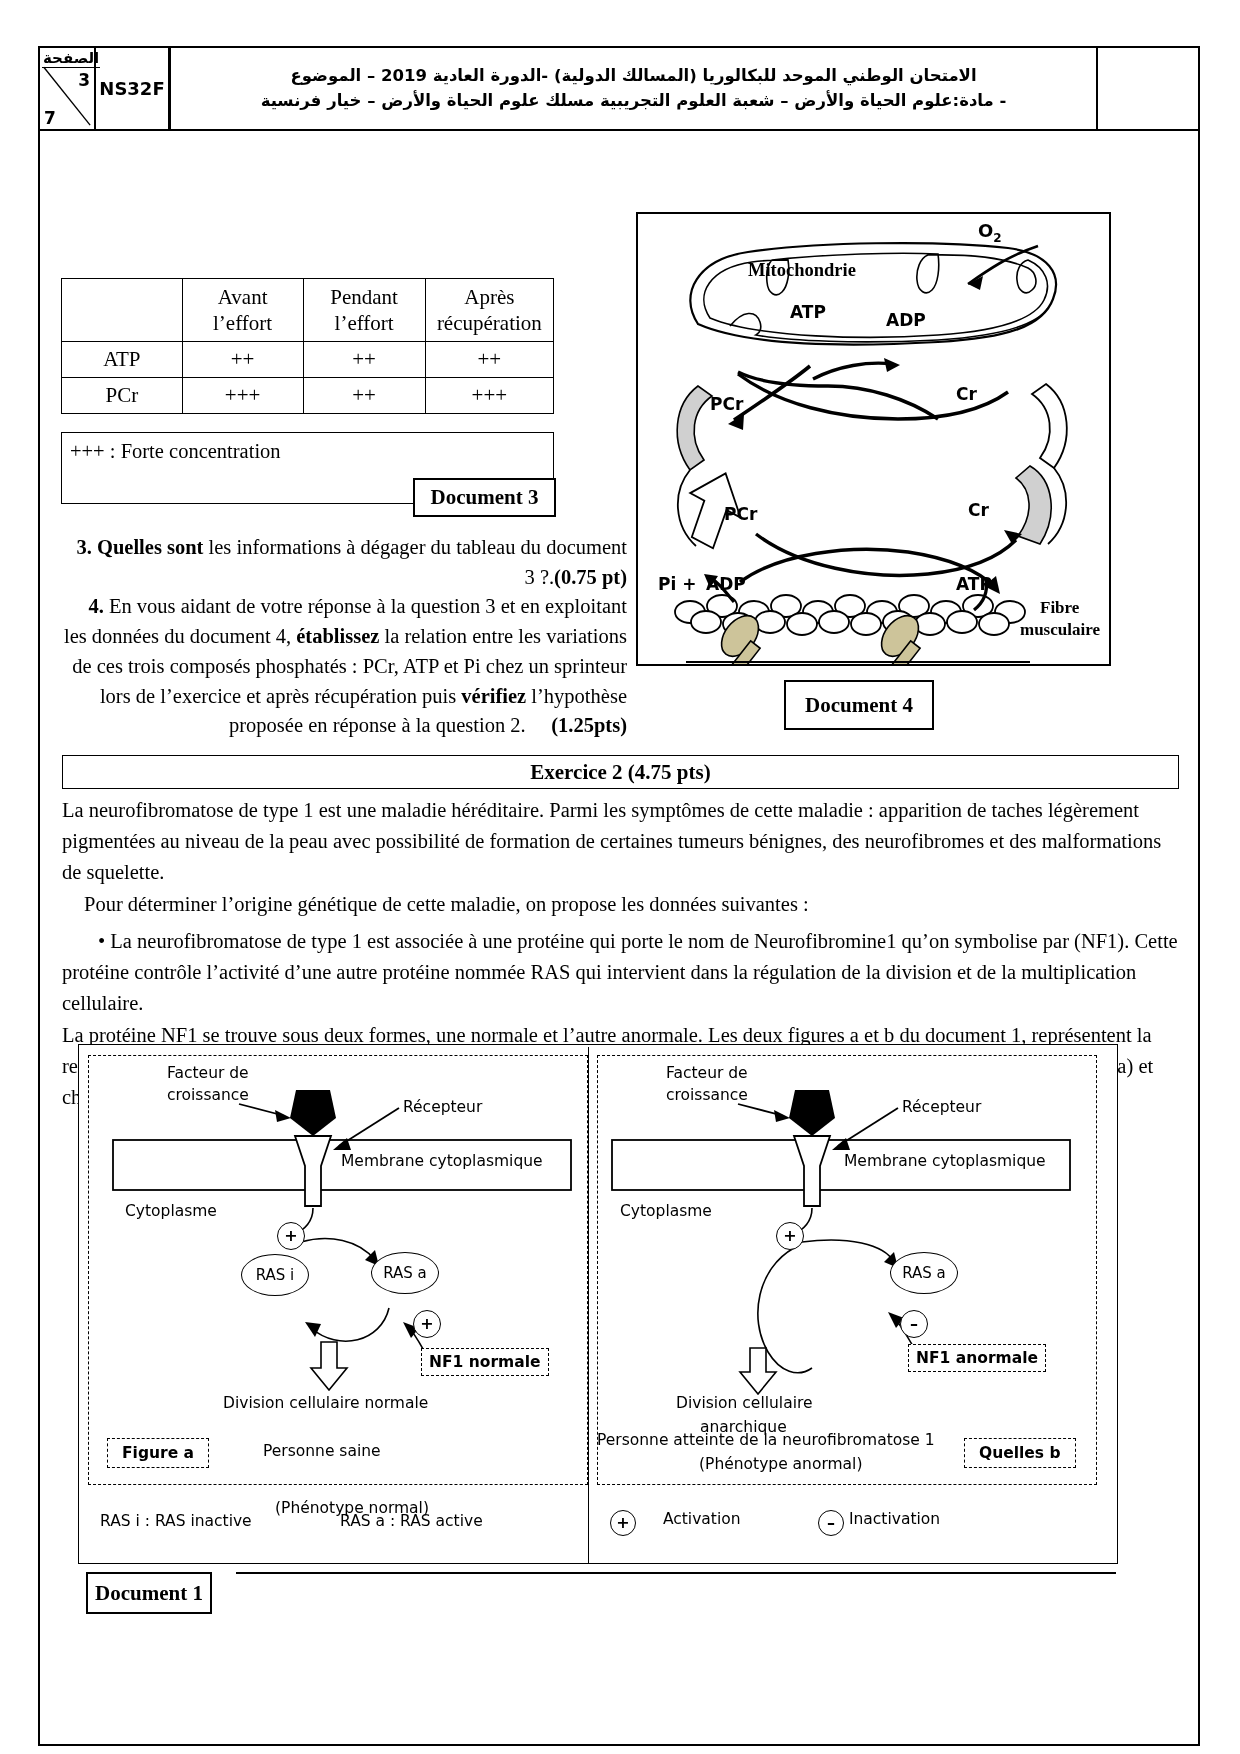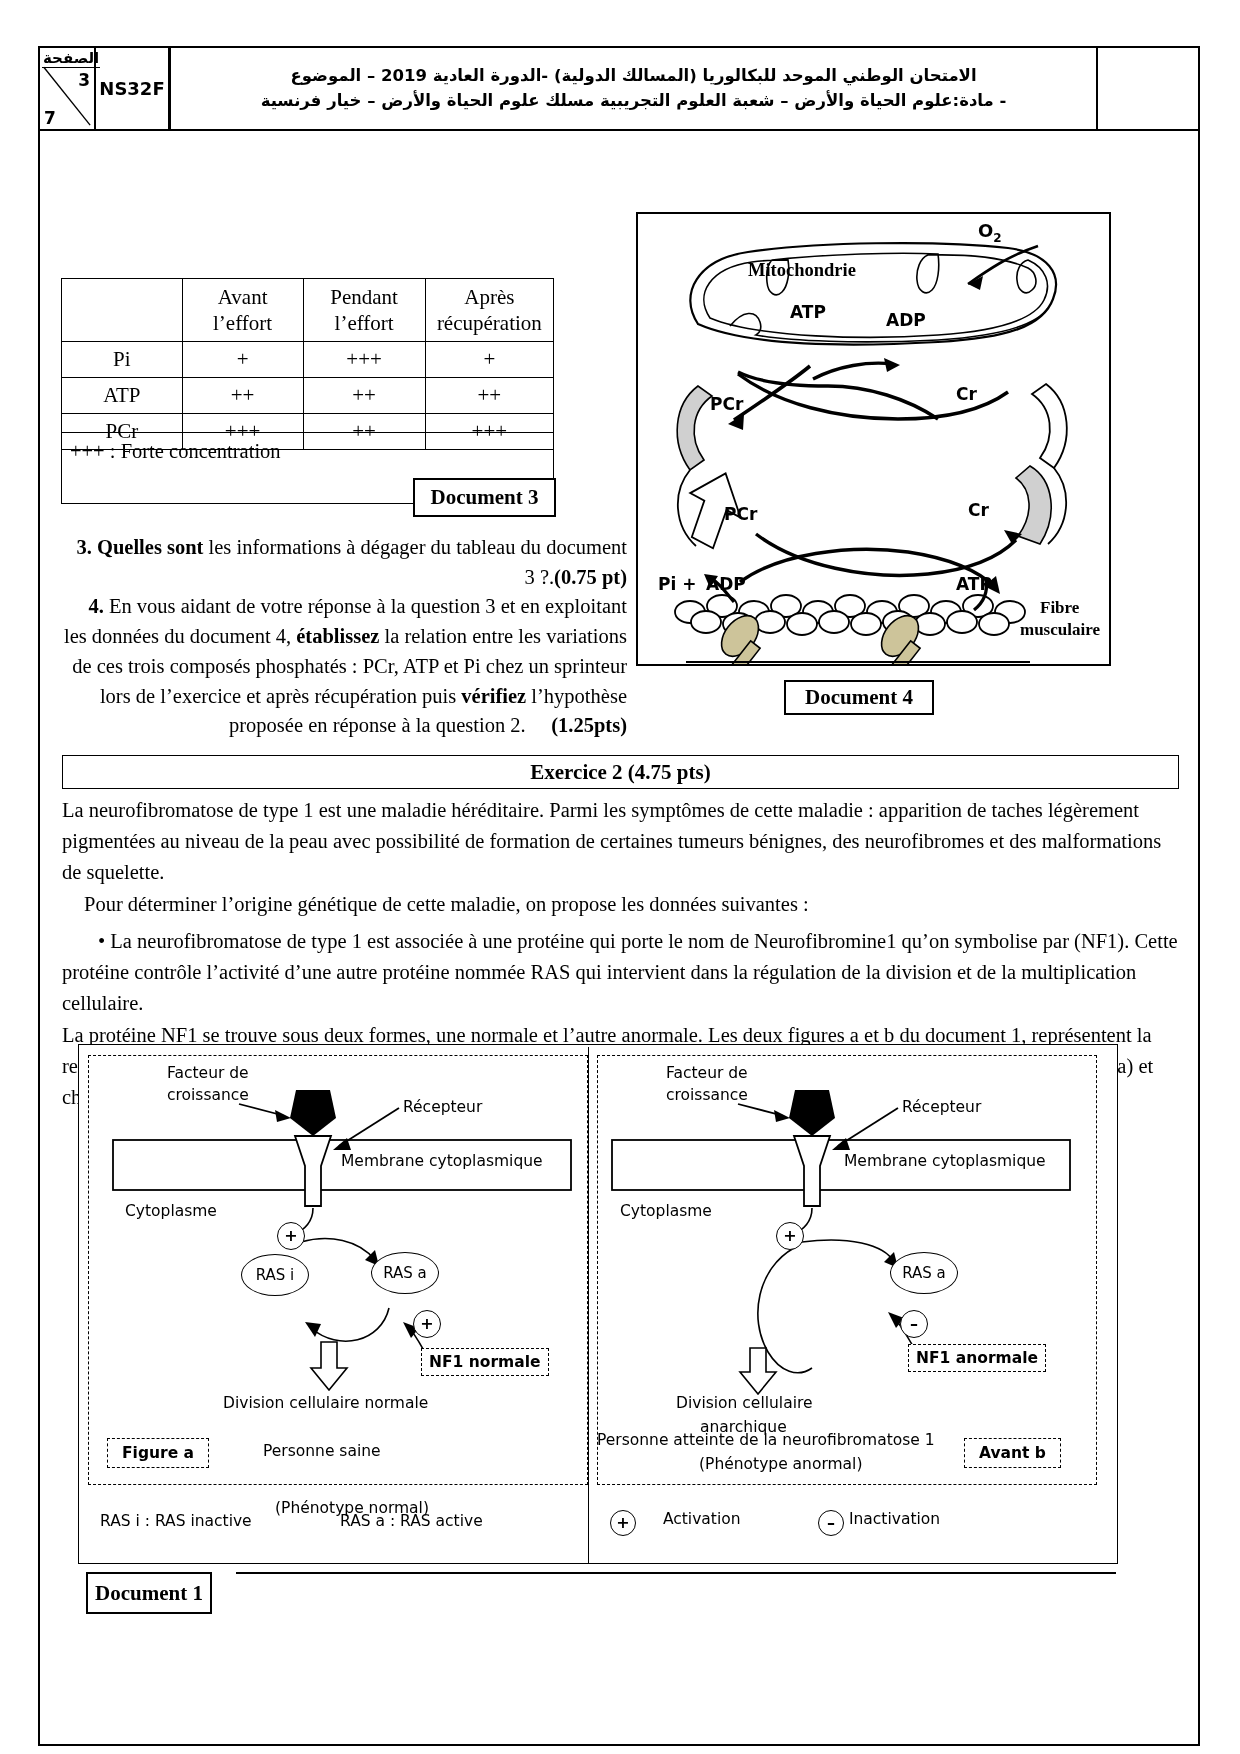--- a/index.html
+++ b/index.html
@@ -196,21 +196,21 @@
     border: 2.5px solid #000;
     box-sizing: border-box;
     background: #fff;
     overflow: hidden;
   }
   .doc4-tag {
     position: absolute;
     left: 784px;
     top: 680px;
     width: 150px;
-    height: 35px;
+    height: 50px;
     border: 2px solid #000;
     display: flex;
     align-items: center;
     justify-content: center;
     font-size: 21px;
     font-weight: bold;
     box-sizing: border-box;
     background: #fff;
   }
   .d4lbl {
@@ -408,26 +408,20 @@
       <span>l’effort</span>
     </td>
     <td class="conc-col">
       <span>Pendant</span><br>
       <span>l’effort</span>
     </td>
     <td class="conc-col">
       <span>Après</span><br>
       <span>récupération</span>
     </td>
-  </tr>
-  <tr class="body-row">
-    <td>Pi</td>
-    <td>+</td>
-    <td>+++</td>
-    <td>+</td>
   </tr>
   <tr class="body-row">
     <td>ATP</td>
     <td>++</td>
     <td>++</td>
     <td>++</td>
   </tr>
   <tr class="body-row">
     <td>PCr</td>
     <td>+++</td>
@@ -647,21 +641,21 @@
     <div class="fg" style="left:22px; top:146px;">Cytoplasme</div>
 
     <div class="signnode" style="left:178px; top:166px;">+</div>
     <div class="ras-node" style="left:292px; top:196px;">RAS a</div>
     <div class="signnode" style="left:302px; top:254px;">–</div>
 
     <div class="tagbox" style="left:310px; top:288px;">NF1 anormale</div>
     <div class="fg" style="left:78px; top:338px;">Division cellulaire</div>
     <div class="fg" style="left:102px; top:362px;">anarchique</div>
 
-    <div class="figtag" style="left:366px; top:382px;">Avant b</div>
+    <div class="figtag" style="left:366px; top:382px;">Quelles b</div>
   </div>
   <div class="fg" style="position:absolute; left:518px; top:386px;">Personne atteinte de la neurofibromatose 1</div>
   <div class="fg" style="position:absolute; left:620px; top:410px;">(Phénotype anormal)</div>
 </div>
 
 <div class="fig-legend">
   <div class="fl-item" style="left:0px; top:6px;">RAS i : RAS  inactive</div>
   <div class="fl-item" style="left:240px; top:6px;">RAS a : RAS  active</div>
   <div class="fl-item" style="left:510px; top:0px;">
     <span class="signnode" style="position:relative; display:inline-flex; left:0; top:4px; width:24px; height:24px; vertical-align:middle;">+</span>

